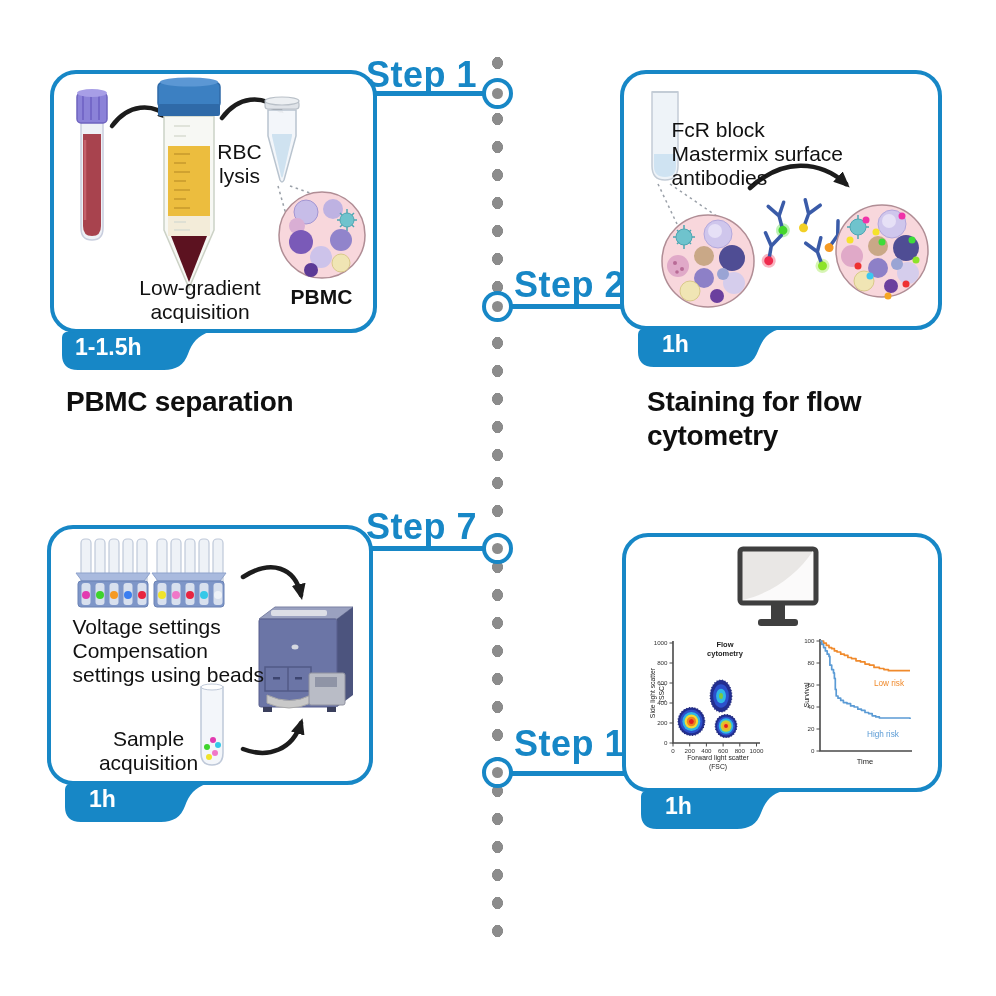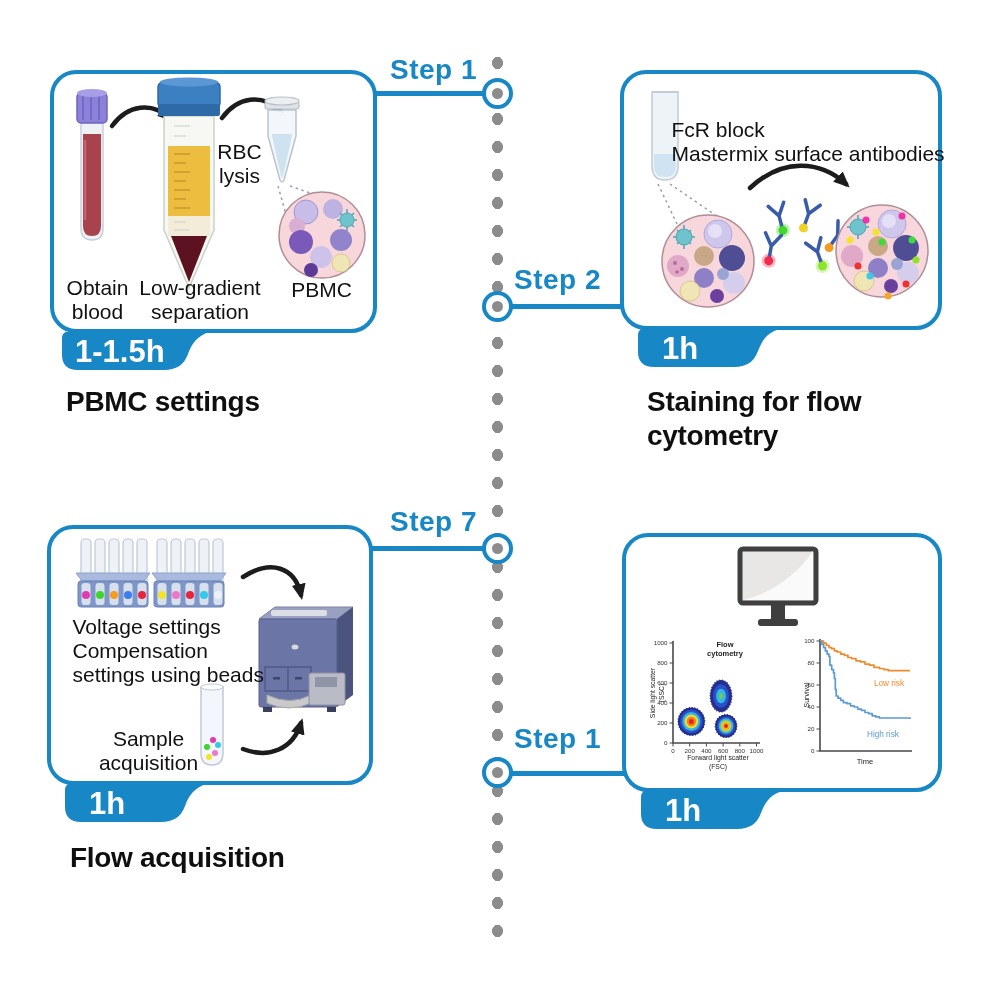--- a/index.html
+++ b/index.html
@@ -7,31 +7,31 @@
           font-family:"Liberation Sans",sans-serif;
           --accent:#1787c6;--dotgray:#8c8c8c;--ink:#111;}
   
   .dotted-line{position:absolute;left:492px;top:56px;width:11px;height:882px;z-index:0;
     background-image:radial-gradient(ellipse 5.5px 6px at 5.5px 7px,var(--dotgray) 99%,transparent 101%);
     background-size:11px 28px;background-repeat:repeat-y;}
   .node{position:absolute;width:31px;height:31px;box-sizing:border-box;border:4.5px solid var(--accent);
     border-radius:50%;background:#fff;display:flex;align-items:center;justify-content:center;z-index:3;}
   .node .dot{width:11px;height:11px;border-radius:50%;background:var(--dotgray);}
   .connector{position:absolute;height:5px;background:var(--accent);z-index:0;}
-  .step-label{position:absolute;font-size:28px;font-weight:bold;color:var(--accent);z-index:2;letter-spacing:0.5px;}
+  .step-label{position:absolute;font-size:36px;font-weight:bold;color:var(--accent);z-index:2;letter-spacing:0.5px;}
   
   .panel{position:absolute;box-sizing:border-box;background:#fff;border:4.5px solid var(--accent);
     border-radius:26px;z-index:1;}
-  .panel .art{position:absolute;left:-4.5px;top:-4.5px;padding-left:30px;}
+  .panel .art{position:absolute;left:-4.5px;top:-4.5px;}
   .panel .art svg{position:absolute;left:0;top:0;}
   .plabel{position:absolute;font-size:21px;line-height:24px;color:var(--ink);white-space:pre-line;z-index:2;}
   .plabel.center{text-align:center;}
   
   .badge{position:absolute;z-index:0;}
-  .badge .badge-text{position:absolute;top:3px;font-size:31px;font-weight:bold;color:#fff;white-space:nowrap;}
+  .badge .badge-text{position:absolute;top:3px;font-size:23px;font-weight:bold;color:#fff;white-space:nowrap;}
   
   .caption{position:absolute;font-size:28px;font-weight:bold;color:#0f0f0f;line-height:34px;
     white-space:pre-line;letter-spacing:-0.3px;z-index:2;}
 </style>
 </head>
 <body>
 
 <div class="canvas" style="--accent: #1787c6; --dotgray: #8c8c8c;">
 
   <div class="dotted-line"></div>
@@ -77,24 +77,23 @@
     </svg>
     <span class="badge-text" style="left:26px;">1h</span>
   </div>
   <div class="badge" style="left:639px;top:790px;">
     <svg width="150" height="40" viewBox="0 0 150 40">
       <path d="M7,1 L144,1 C132,4 126,12 122,23 C118,34 110,39 98,39 L18,39 C7,39 2,33 2,24 L2,8 C2,3 4,1 7,1 Z" fill="#1787c6"></path>
     </svg>
     <span class="badge-text" style="left:26px;">1h</span>
   </div>
 
-  <div class="caption" style="left:66px;top:385px;">PBMC settings</div>
+  <div class="caption" style="left:66px;top:385px;">PBMC separation</div>
   <div class="caption" style="left:647px;top:385px;">Staining for flow
 cytometry</div>
-  <div class="caption" style="left:70px;top:841px;">Flow acquisition</div>
 
   <div class="panel" style="left:50px;top:70px;width:327px;height:263px;">
     <div class="art" style="width:262px;height:263px;">
       <svg width="327" height="263" viewBox="0 0 327 263">
         <defs>
           <marker id="m1" markerUnits="userSpaceOnUse" markerWidth="16" markerHeight="14" refX="11" refY="7" orient="auto">
             <path d="M0,0 L16,7 L0,14 Z" fill="#1c1c1c"></path>
           </marker>
         </defs>
 
@@ -170,25 +169,23 @@
           </g>
           <circle cx="291" cy="170" r="11" fill="#9184cb"></circle>
           <circle cx="251" cy="172" r="12" fill="#7a5ab8"></circle>
           <circle cx="271" cy="187" r="11" fill="#cdc3ea"></circle>
           <circle cx="291" cy="193" r="9" fill="#f0e5b4" stroke="#d9c98a"></circle>
           <circle cx="261" cy="200" r="7" fill="#5c3a96"></circle>
         </g>
       </svg>
       <div class="plabel center" style="left:140px;top:70px;width:100px;">RBC
 lysis</div>
-      <div class="plabel center" style="left:2px;top:206px;width:92px;">Obtain
-blood</div>
       <div class="plabel center" style="left:78px;top:206px;width:145px;">Low-gradient
-separation</div>
-      <div class="plabel center" style="left:227px;top:208px;width:90px;">PBMC</div>
+acquisition</div>
+      <div class="plabel center" style="left:227px;top:215px;width:90px;font-weight:bold;">PBMC</div>
     </div>
   </div>
 
   <div class="panel" style="left:620px;top:70px;width:322px;height:260px;">
     <div class="art" style="width:322px;height:260px;">
       <svg width="322" height="260" viewBox="0 0 322 260">
         <defs>
           <marker id="m2" markerUnits="userSpaceOnUse" markerWidth="16" markerHeight="14" refX="11" refY="7" orient="auto">
             <path d="M0,0 L16,7 L0,14 Z" fill="#1c1c1c"></path>
           </marker>

